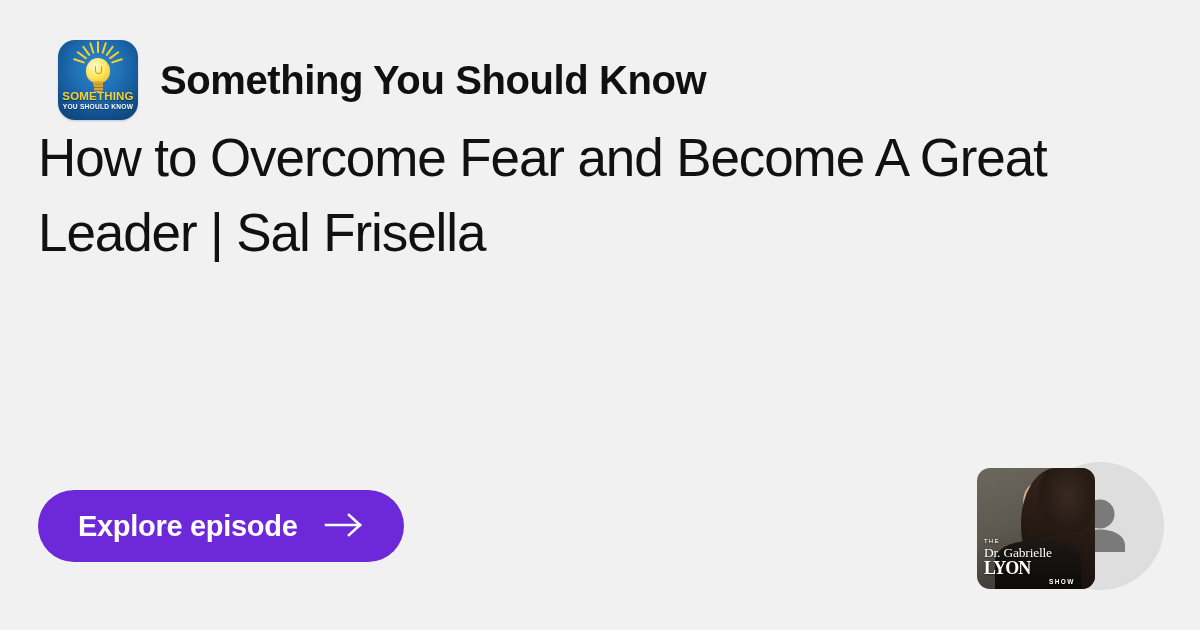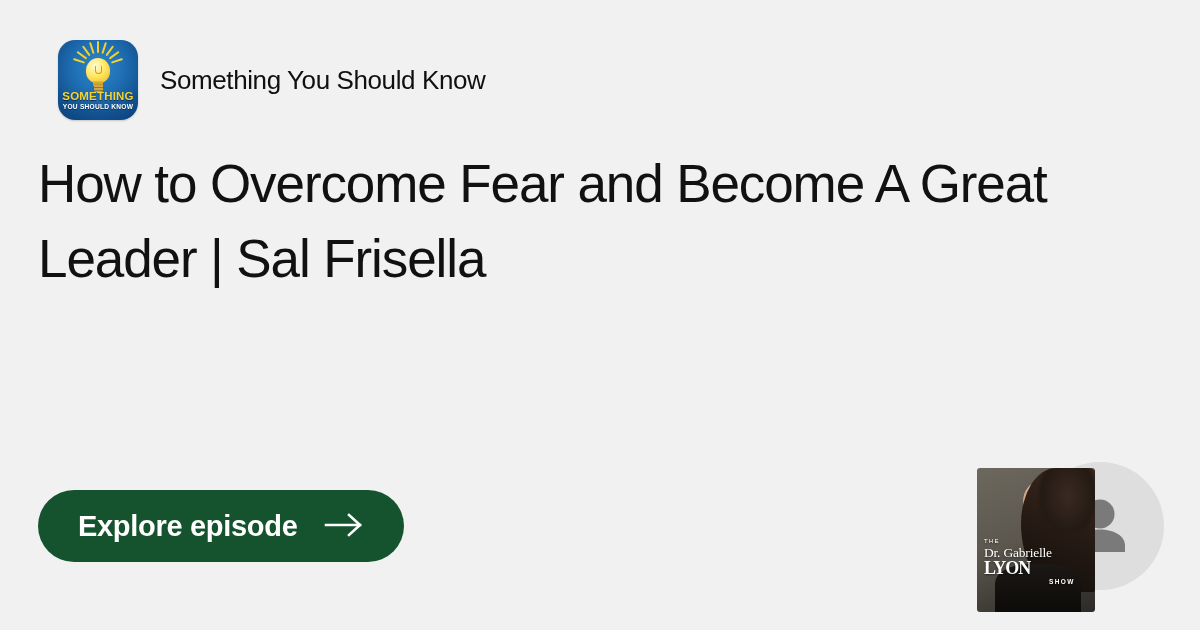--- a/index.html
+++ b/index.html
@@ -122,49 +122,48 @@
     top: 63px;
     text-align: center;
     font-size: 6.6px;
     font-weight: 700;
     letter-spacing: .25px;
     color: #ffffff;
     text-shadow: 0 1px 0 rgba(0,0,0,.4);
   }
 
   .show-name {
-    font-size: 26px;
-    font-weight: 400;
+    font-size: 40px;
+    font-weight: 700;
     color: #101010;
     letter-spacing: -0.4px;
     white-space: nowrap;
   }
 
   
   .episode-title {
-    margin-top: 26px;
     font-size: 53px;
     line-height: 1.42;
     font-weight: 400;
     color: #111111;
     letter-spacing: -1.1px;
     max-width: 1120px;
   }
 
   
   .cta-button {
     position: absolute;
     left: 38px;
     top: 490px;
     height: 72px;
     padding: 0 40px;
     display: inline-flex;
     align-items: center;
     gap: 26px;
-    background: #14532d;
+    background: #6d28d9;
     border: none;
     border-radius: 36px;
     cursor: pointer;
   }
   .cta-label {
     font-size: 29px;
     font-weight: 700;
     color: #ffffff;
     letter-spacing: -0.3px;
     white-space: nowrap;
@@ -192,22 +191,22 @@
     align-items: center;
     justify-content: center;
     z-index: 1;
   }
 
   .podcast-thumb {
     position: absolute;
     left: -55px;
     top: 6px;
     width: 118px;
-    height: 144px;
-    border-radius: 3px;
+    height: 121px;
+    border-radius: 13px;
     overflow: hidden;
     z-index: 2;
     background: linear-gradient(160deg, #6d685e 0%, #5c584f 45%, #2c2a27 100%);
   }
   .thumb-hair {
     position: absolute;
     right: -4px;
     top: 0;
     width: 78px;
     height: 124px;

